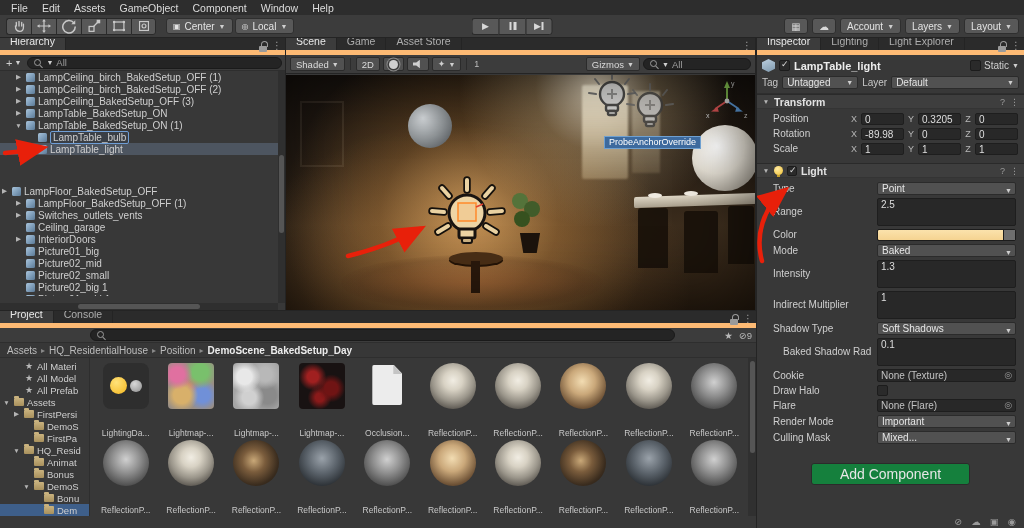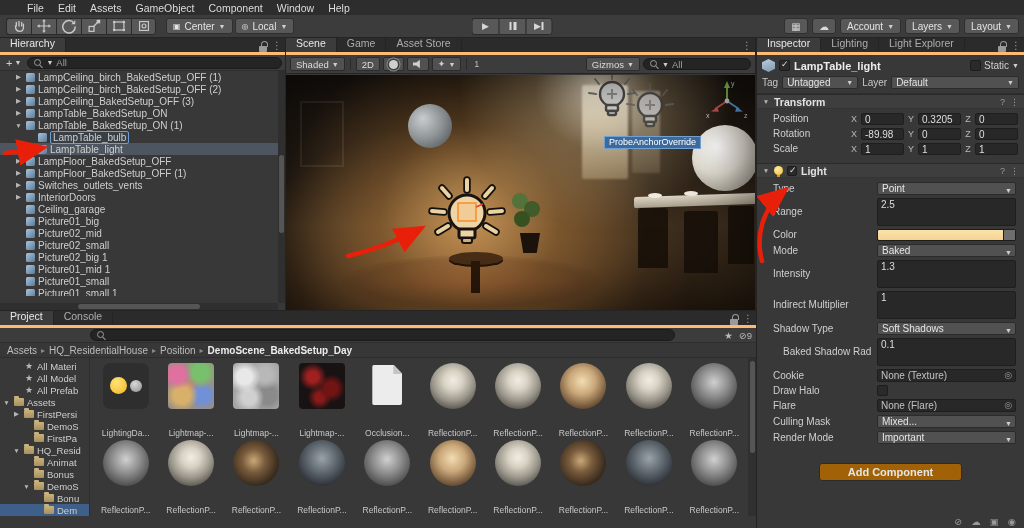--- a/index.html
+++ b/index.html
@@ -1,20 +1,20 @@
 <!DOCTYPE html>
 <html><head>
 <meta charset="utf-8">
 <style>
   html,body{margin:0;padding:0;width:1024px;height:528px;overflow:hidden;background:#383838;
     font-family:"Liberation Sans","DejaVu Sans",sans-serif;font-size:11px;color:#d2d2d2;}
   *{box-sizing:border-box;}
   .abs{position:absolute;}
   
-  .menubar{position:absolute;left:0;top:0;width:1024px;height:15px;background:#2d2d2d;display:flex;align-items:center;padding-left:20px;font-size:10.5px;color:#dcdcdc;z-index:5;}
+  .menubar{position:absolute;left:0;top:0;width:1024px;height:15px;background:#2d2d2d;display:flex;align-items:center;padding-left:4px;font-size:10.5px;color:#dcdcdc;z-index:5;}
   .menu-item{padding:0 7px;cursor:default;}
   
   .toolbar{position:absolute;left:0;top:15px;width:1024px;height:23px;background:#3c3c3c;border-bottom:1px solid #242424;display:flex;align-items:center;z-index:5;}
   .tools{display:flex;margin-left:6px;}
   .tool-btn{width:25px;height:17px;background:#585858;border:1px solid #2a2a2a;border-right-width:0;display:flex;align-items:center;justify-content:center;}
   .tool-btn:first-child{border-radius:3px 0 0 3px;}
   .tool-btn:last-child{border-right-width:1px;border-radius:0 3px 3px 0;}
   .tool-btn svg{display:block;}
   .pivot-group{display:flex;gap:2px;margin-left:10px;}
   .tb-dd{background:#585858;border:1px solid #2f2f2f;border-radius:3px;height:16px;display:flex;align-items:center;gap:4px;padding:0 6px;font-size:10px;color:#e4e4e4;}
@@ -22,21 +22,21 @@
   .transport{position:absolute;left:50%;transform:translateX(-50%);display:flex;}
   .tr-btn{width:27px;height:17px;background:#585858;border:1px solid #2a2a2a;border-right-width:0;display:flex;align-items:center;justify-content:center;color:#d8d8d8;font-size:9px;}
   .tr-btn:first-child{border-radius:3px 0 0 3px;}
   .tr-btn:last-child{border-right-width:1px;border-radius:0 3px 3px 0;}
   .pause-ic{display:flex;gap:2px;}
   .pause-ic i{width:2.5px;height:8px;background:#d8d8d8;}
   .step-bar{width:2px;height:8px;background:#d8d8d8;margin-left:1px;}
   .right-cluster{position:absolute;right:5px;display:flex;gap:4px;align-items:center;}
   .icon-btn{width:24px;height:16px;background:#585858;border:1px solid #2f2f2f;border-radius:3px;display:flex;align-items:center;justify-content:center;font-size:10px;color:#d8d8d8;}
   
-  .panel-tabs{height:17px;background:#2b2b2b;display:flex;align-items:flex-end;border-bottom:3px solid #fdba74;position:relative;}
+  .panel-tabs{height:17px;background:#2b2b2b;display:flex;align-items:flex-end;border-bottom:5px solid #fdba74;position:relative;}
   .ptab{height:17px;line-height:16px;padding:0 10px;background:#2b2b2b;color:#adadad;font-size:10.5px;border-right:1px solid #242424;}
   .ptab.active{background:#3c3c3c;color:#e8e8e8;}
   .tabbar-icons{position:absolute;right:3px;top:2px;display:flex;gap:5px;align-items:center;}
   .dots{color:#9a9a9a;font-size:10px;line-height:12px;}
   .lock{width:8px;height:11px;position:relative;}
   .lock::before{content:'';position:absolute;left:0;bottom:0;width:8px;height:5.5px;background:#9a9a9a;border-radius:1px;}
   .lock::after{content:'';position:absolute;left:1.5px;top:0;width:5px;height:5px;border:1.3px solid #9a9a9a;border-bottom:none;border-radius:4px 4px 0 0;}
   .mag{width:10px;height:10px;position:relative;flex:0 0 auto;}
   .mag::before{content:'';position:absolute;left:1px;top:1px;width:5px;height:5px;border:1.2px solid #9a9a9a;border-radius:50%;}
   .mag::after{content:'';position:absolute;right:0.5px;bottom:0.5px;width:4px;height:1.4px;background:#9a9a9a;transform:rotate(45deg);}
@@ -117,21 +117,21 @@
   .l-label.ind{padding-left:10px;}
   .dd{flex:1;background:#515151;border:1px solid #2b2b2b;border-radius:2px;height:13px;font-size:10px;color:#e6e6e6;padding:0 14px 0 4px;position:relative;line-height:12px;white-space:nowrap;overflow:hidden;}
   .dd .dd-ar{position:absolute;right:3px;top:2px;}
   .grow{flex:1;height:28px;line-height:12px;}
   .color-swatch{flex:1;height:12px;border:1px solid #1c1c1c;border-radius:2px;background:linear-gradient(#fbe2ac,#f5d391);position:relative;}
   .color-swatch::after{content:'';position:absolute;right:0;top:0;bottom:0;width:11px;background:#6e6e6e;border-left:1px solid #1c1c1c;}
   .objfield{flex:1;background:#282828;border:1px solid #1e1e1e;border-radius:2px;height:13px;display:flex;align-items:center;padding:0 3px;gap:12px;}
   .obj-txt{flex:1;font-size:10px;color:#c2c2c2;white-space:nowrap;overflow:hidden;}
   .obj-pick{font-size:9px;color:#9a9a9a;}
   .addcomp-wrap{text-align:center;margin-top:16px;}
-  .addcomp{display:inline-block;background:#a16207;border:1px solid #2b2b2b;border-radius:3px;font-size:11px;color:#e6e6e6;padding:2px 28px;font-weight:bold;}
+  .addcomp{display:inline-block;background:#15803d;border:1px solid #2b2b2b;border-radius:3px;font-size:14px;color:#e6e6e6;padding:2px 28px;}
   
   .project{position:absolute;left:0;top:310px;width:756px;height:218px;background:#383838;border-top:1px solid #242424;overflow:hidden;}
   .p-toolbar{height:15px;background:#3c3c3c;border-bottom:1px solid #2e2e2e;display:flex;align-items:center;padding:0 4px;gap:6px;}
   .p-toolbar .search{flex:1;max-width:585px;margin-left:86px;}
   .p-ticons{margin-left:auto;display:flex;align-items:center;gap:6px;color:#b8b8b8;font-size:9.5px;}
   .crumbs{height:15px;background:#373737;border-bottom:1px solid #2e2e2e;display:flex;align-items:center;padding:0 7px;gap:4px;font-size:10px;color:#bdbdbd;}
   .crumb.last{color:#ececec;font-weight:bold;}
   .crumb-sep{color:#8a8a8a;font-size:8px;}
   .p-body{display:flex;height:158px;position:relative;}
   .p-side{width:90px;flex:0 0 90px;border-right:1px solid #2e2e2e;overflow:hidden;padding-top:2px;position:relative;}
@@ -341,44 +341,44 @@
       <div class="h-row" style="padding-left: 26px;">
         <div class="tri"></div>
         <div class="cube-ic"></div>
         <div class="h-label outlined">LampTable_bulb</div>
       </div>
       <div class="h-row sel" style="padding-left: 26px;">
         <div class="tri"></div>
         <div class="cube-ic"></div>
         <div class="h-label">LampTable_light</div>
       </div>
-      <div class="h-row" style="padding-left: 14px;">
+      <div class="h-row" style=" margin-top: 30px;">
         <div class="tri">▶</div>
         <div class="cube-ic"></div>
         <div class="h-label">LampFloor_BakedSetup_OFF</div>
       </div>
       <div class="h-row" style="padding-left: 14px;">
         <div class="tri">▶</div>
         <div class="cube-ic"></div>
         <div class="h-label">LampFloor_BakedSetup_OFF (1)</div>
       </div>
       <div class="h-row" style="padding-left: 14px;">
         <div class="tri">▶</div>
         <div class="cube-ic"></div>
         <div class="h-label">Switches_outlets_vents</div>
       </div>
       <div class="h-row" style="padding-left: 14px;">
+        <div class="tri"></div>
+        <div class="cube-ic"></div>
+        <div class="h-label">Ceiling_garage</div>
+      </div>
+      <div class="h-row" style="padding-left: 14px;">
         <div class="tri">▶</div>
         <div class="cube-ic"></div>
         <div class="h-label">InteriorDoors</div>
-      </div>
-      <div class="h-row" style="padding-left: 14px;">
-        <div class="tri"></div>
-        <div class="cube-ic"></div>
-        <div class="h-label">Ceiling_garage</div>
       </div>
       <div class="h-row" style="padding-left: 14px;">
         <div class="tri"></div>
         <div class="cube-ic"></div>
         <div class="h-label">Picture01_big</div>
       </div>
       <div class="h-row" style="padding-left: 14px;">
         <div class="tri"></div>
         <div class="cube-ic"></div>
         <div class="h-label">Picture02_mid</div>
@@ -687,26 +687,26 @@
         <div class="cb"></div>
       </div>
       <div class="l-row">
         <div class="l-label">Flare</div>
         <div class="objfield">
           <div class="obj-txt">None (Flare)</div>
           <div class="obj-pick">◎</div>
         </div>
       </div>
       <div class="l-row">
+        <div class="l-label">Render Mode</div>
+        <div class="dd">Important<div class="dd-ar">▼</div></div>
+      </div>
+      <div class="l-row">
         <div class="l-label">Culling Mask</div>
         <div class="dd">Mixed...<div class="dd-ar">▼</div></div>
-      </div>
-      <div class="l-row">
-        <div class="l-label">Render Mode</div>
-        <div class="dd">Important<div class="dd-ar">▼</div></div>
       </div>
     </div>
   <div class="addcomp-wrap"><span class="addcomp">Add Component</span></div>
 </div>
 
 <div class="project">
   <div class="panel-tabs">
     <div style="display:flex">
         <div class="ptab active">Project</div>
         <div class="ptab">Console</div>

